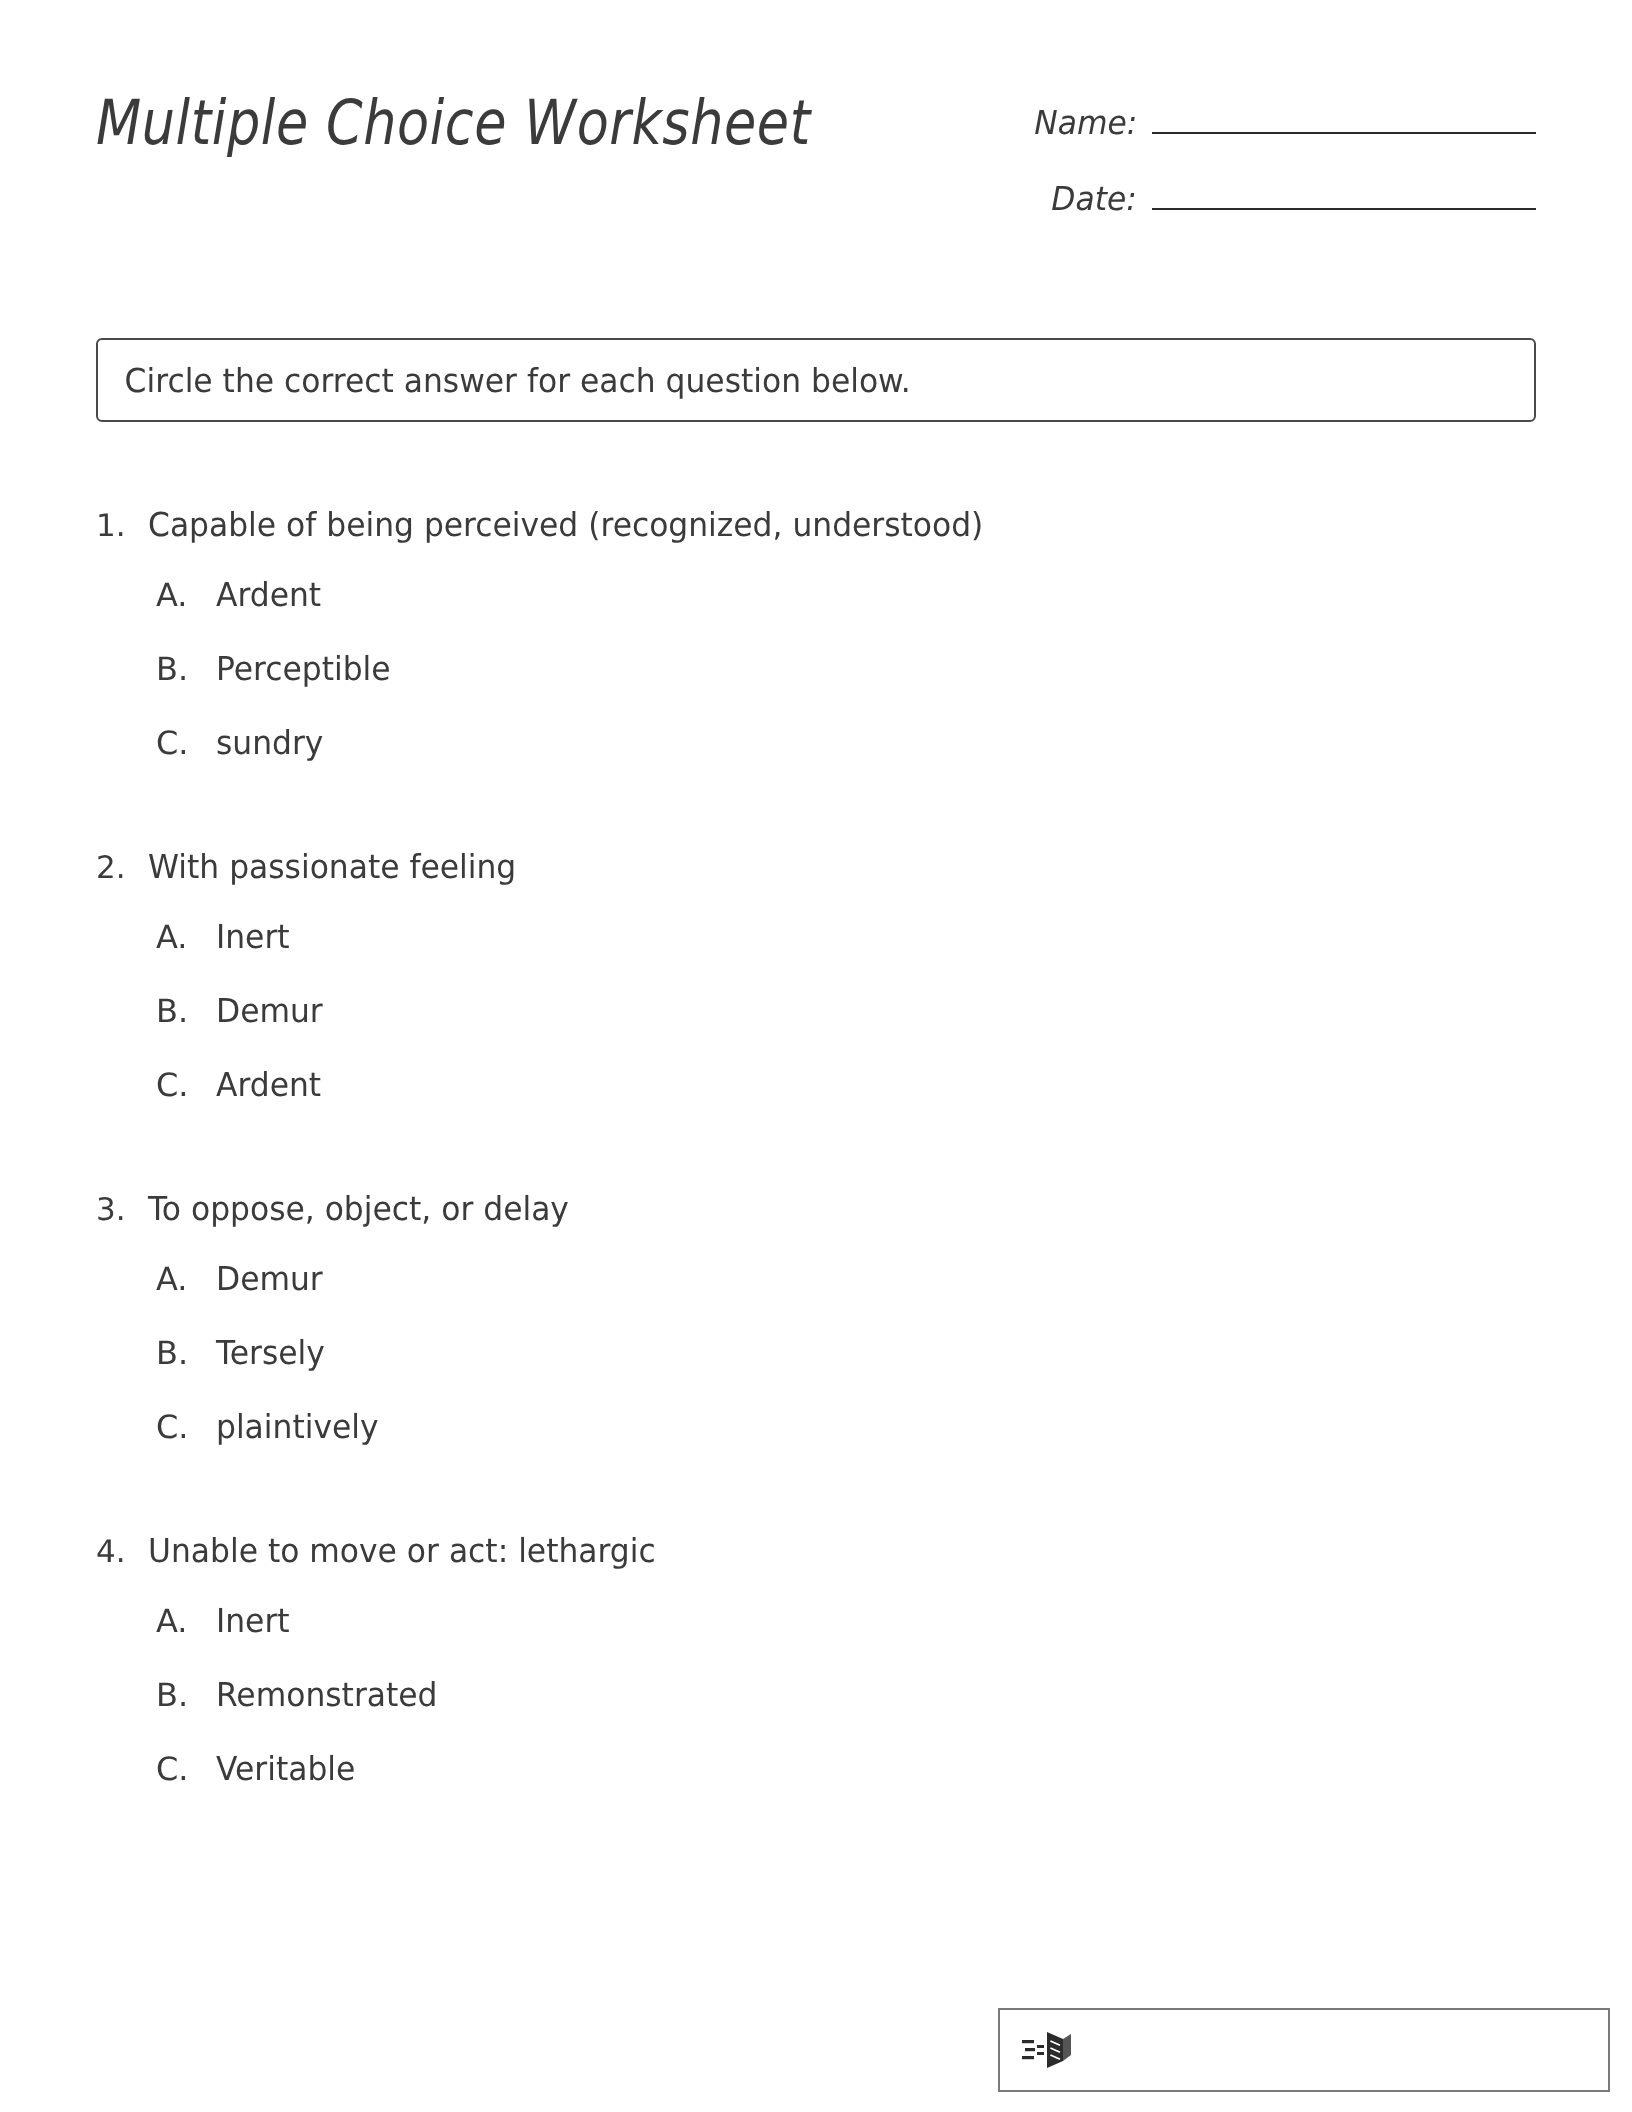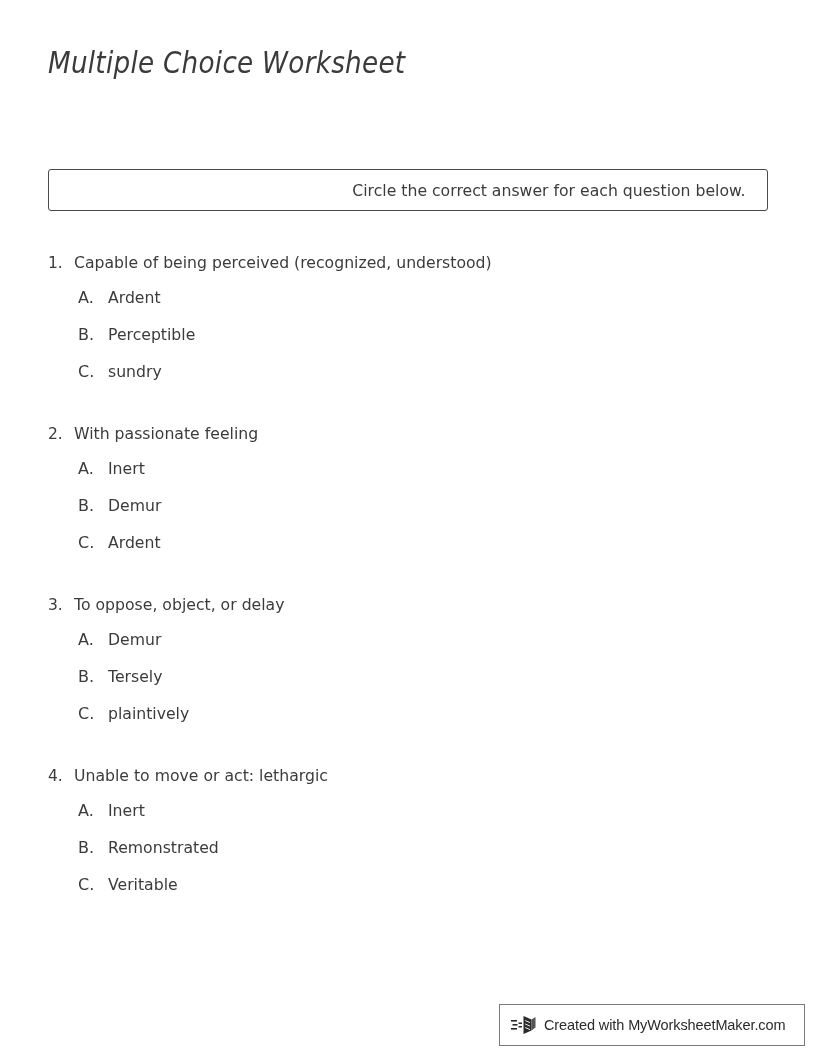--- a/index.html
+++ b/index.html
@@ -73,21 +73,20 @@
     position: absolute;
     left: 48px;
     top: 169px;
     width: 720px;
     height: 42px;
     border: 1.3px solid #4a4a4a;
     border-radius: 3px;
     box-sizing: border-box;
     display: flex;
     align-items: center;
-    justify-content: flex-end;
   }
   .instruction-text {
     padding-left: 14px;
     font-size: 16.5px;
     color: #3b3b3b;
     font-family: "DejaVu Sans", sans-serif;
     font-weight: 400;
     transform: scaleX(0.95);
     transform-origin: left center;
   }
@@ -173,20 +172,30 @@
     white-space: nowrap;
     letter-spacing: -0.1px;
   }
 </style>
 </head>
 <body>
 
 <div class="header">
   <div class="worksheet-title">Multiple Choice Worksheet</div>
 
+  <div class="name-date-block">
+    <div class="field-row">
+      <span class="field-label">Name:</span>
+      <span class="field-line"></span>
+    </div>
+    <div class="field-row">
+      <span class="field-label">Date:</span>
+      <span class="field-line"></span>
+    </div>
+  </div>
 </div>
 
 <div class="instruction-box">
   <span class="instruction-text">Circle the correct answer for each question below.</span>
 </div>
 
 <div class="questions">
 
   <div class="question-block">
     <div class="question-line">
@@ -284,14 +293,13 @@
       <rect x="7.5" y="13" width="3.5" height="1.5"></rect>
     </g>
     <path d="M12.5 3 L12.5 21 L20.5 17.5 L20.5 6.5 Z" fill="#2b2b2b"></path>
     <path d="M20.5 6.5 L20.5 17.5 L24.5 14.5 L24.5 4 Z" fill="#555555"></path>
     <g stroke="#ffffff" stroke-width="0.9" fill="none">
       <line x1="14.2" y1="7.5" x2="19" y2="9.6"></line>
       <line x1="14.2" y1="11" x2="19" y2="13.1"></line>
       <line x1="14.2" y1="14.5" x2="19" y2="16.6"></line>
     </g>
   </svg>
-  <span class="footer-text">Created with MyWorksheetMaker.com</span>
 </div>
 
 </body></html>

